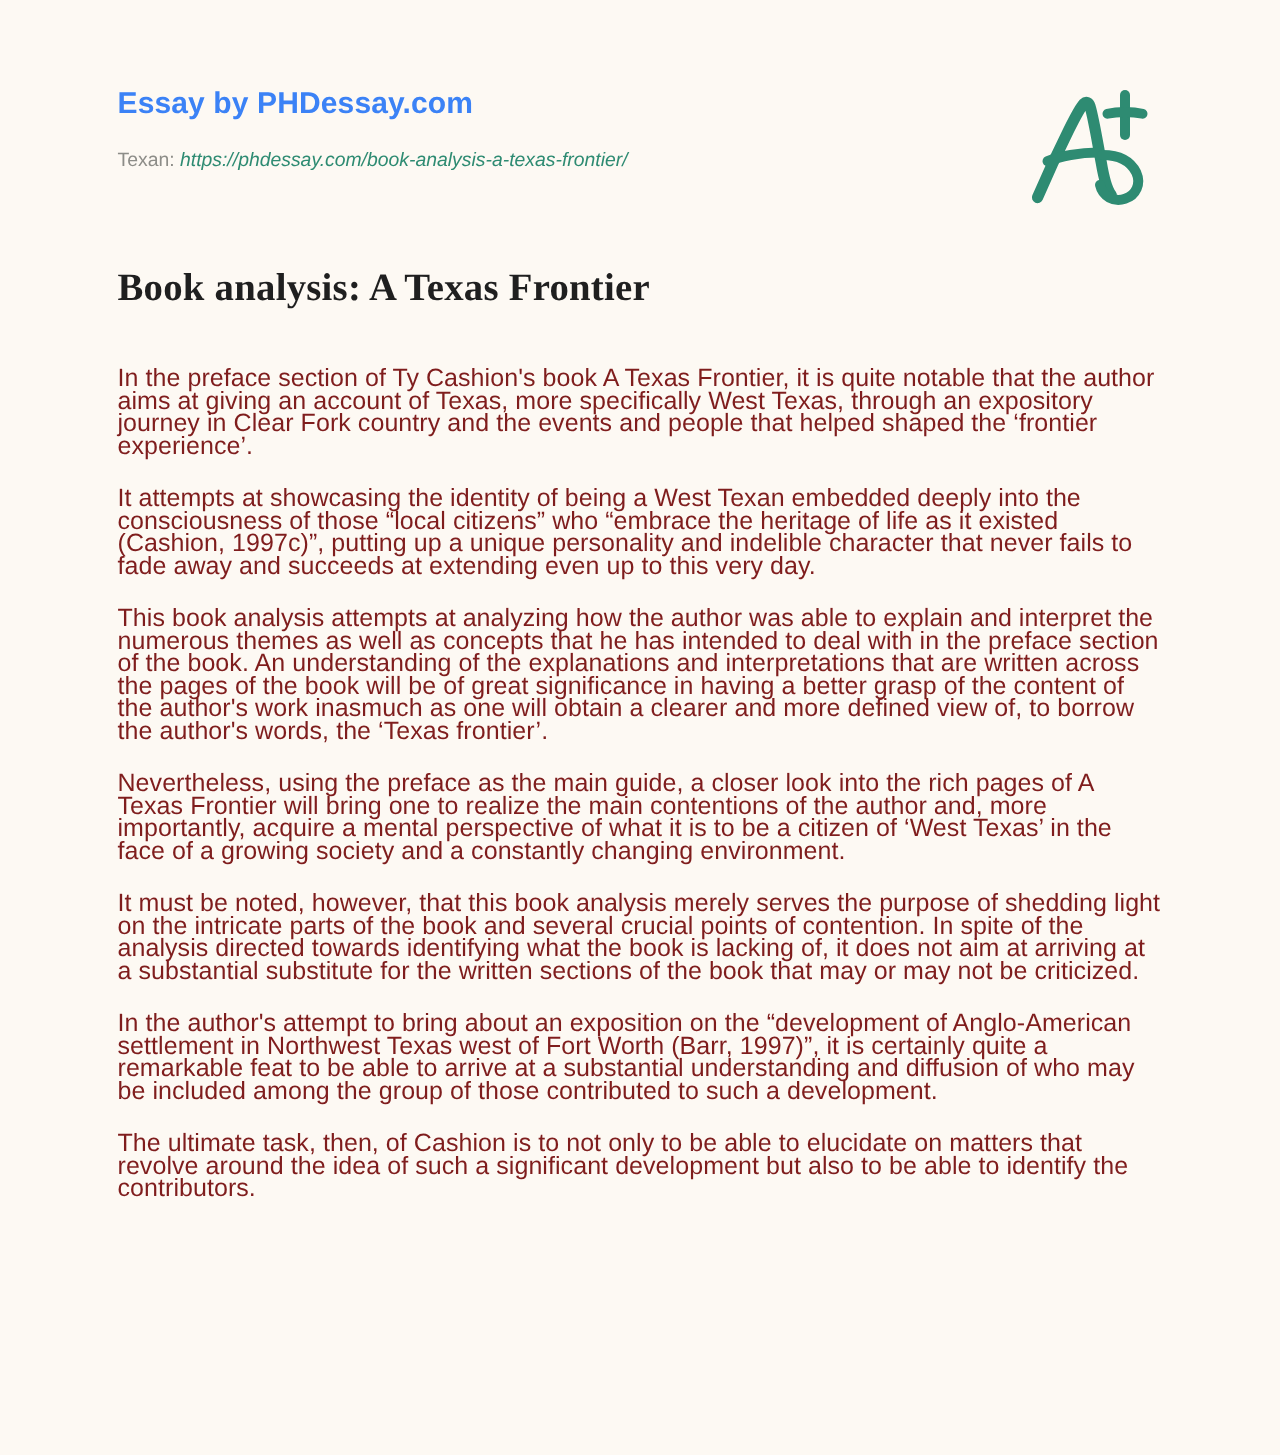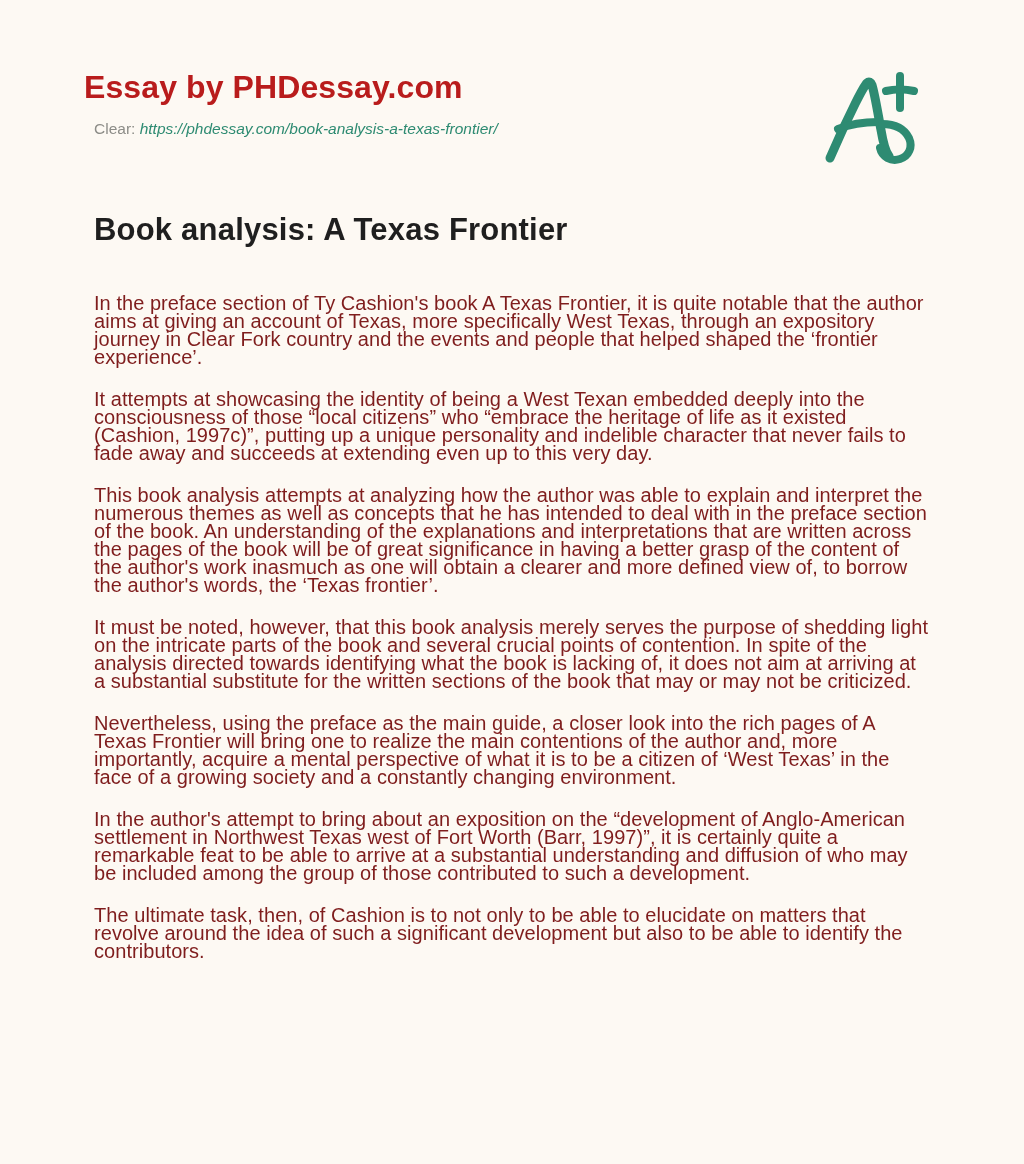--- a/index.html
+++ b/index.html
@@ -26,26 +26,26 @@
   .header {
     position: absolute;
     left: 0;
     top: 0;
     width: 1024px;
     height: 190px;
   }
 
   .brand-line {
     position: absolute;
-    left: 84px;
+    left: 94px;
     top: 69px;
-    font-size: 32px;
+    font-size: 24px;
     font-weight: bold;
     letter-spacing: 0.1px;
-    color: #b91c1c;
+    color: #3b82f6;
     white-space: nowrap;
   }
 
   .source-line {
     position: absolute;
     left: 94px;
     top: 120px;
     font-size: 15.5px;
     white-space: nowrap;
   }
@@ -79,20 +79,21 @@
     width: 840px;
   }
 
   .doc-title {
     margin: 0;
     font-size: 31px;
     font-weight: bold;
     line-height: 40px;
     letter-spacing: 0.2px;
     color: #1f1f1f;
+    font-family: Liberation Serif, serif;
   }
 
   .body-copy {
     margin-top: 44px;
     width: 838px;
   }
 
   .body-copy p {
     margin: 0 0 24px 0;
     font-size: 20px;
@@ -115,21 +116,21 @@
 </head>
 <body>
 
 <div class="page">
 
   <div class="header">
 
     <div class="brand-line">Essay by PHDessay.com</div>
 
     <div class="source-line">
-      <span class="source-label">Clear:</span>
+      <span class="source-label">Texan:</span>
       <a class="source-url" href="#">https://phdessay.com/book-analysis-a-texas-frontier/</a>
     </div>
 
     <div class="logo">
       <svg viewBox="0 0 120 108" xmlns="http://www.w3.org/2000/svg" fill="none" stroke="#2e8b72" stroke-linecap="round" stroke-linejoin="round">
         <path d="M18 96 C24 82 34 60 43 42 C48 32 52 24 55 21 C57 19 59 20 60 23 C63 33 66 52 69 68 C71 80 73 89 77 94" stroke-width="9"></path>
         <path d="M26 67 C36 63 52 60 66 60" stroke-width="8"></path>
         <path d="M70 62 C82 62 92 66 97 76 C101 85 97 94 88 97 C79 100 70 95 68 86" stroke-width="8"></path>
         <path d="M88 14 L88 46" stroke-width="8"></path>
         <path d="M74 29 C82 27 94 27 102 29" stroke-width="8"></path>
@@ -139,22 +140,22 @@
   </div>
 
   <div class="article">
 
     <h1 class="doc-title">Book analysis: A Texas Frontier</h1>
 
     <div class="body-copy">
       <p>In the preface section of Ty Cashion's book A Texas Frontier, it is quite notable that the author aims at giving an account of Texas, more specifically West Texas, through an expository journey in Clear Fork country and the events and people that helped shaped the ‘frontier experience’.</p>
       <p>It attempts at showcasing the identity of being a West Texan embedded deeply into the consciousness of those “local citizens” who “embrace the heritage of life as it existed (Cashion, 1997c)”, putting up a unique personality and indelible character that never fails to fade away and succeeds at extending even up to this very day.</p>
       <p>This book analysis attempts at analyzing how the author was able to explain and interpret the numerous themes as well as concepts that he has intended to deal with in the preface section of the book. An understanding of the explanations and interpretations that are written across the pages of the book will be of great significance in having a better grasp of the content of the author's work inasmuch as one will obtain a clearer and more defined view of, to borrow the author's words, the ‘Texas frontier’.</p>
+      <p>Nevertheless, using the preface as the main guide, a closer look into the rich pages of A Texas Frontier will bring one to realize the main contentions of the author and, more importantly, acquire a mental perspective of what it is to be a citizen of ‘West Texas’ in the face of a growing society and a constantly changing environment.</p>
       <p>It must be noted, however, that this book analysis merely serves the purpose of shedding light on the intricate parts of the book and several crucial points of contention. In spite of the analysis directed towards identifying what the book is lacking of, it does not aim at arriving at a substantial substitute for the written sections of the book that may or may not be criticized.</p>
-      <p>Nevertheless, using the preface as the main guide, a closer look into the rich pages of A Texas Frontier will bring one to realize the main contentions of the author and, more importantly, acquire a mental perspective of what it is to be a citizen of ‘West Texas’ in the face of a growing society and a constantly changing environment.</p>
       <p>In the author's attempt to bring about an exposition on the “development of Anglo-American settlement in Northwest Texas west of Fort Worth (Barr, 1997)”, it is certainly quite a remarkable feat to be able to arrive at a substantial understanding and diffusion of who may be included among the group of those contributed to such a development.</p>
       <p>The ultimate task, then, of Cashion is to not only to be able to elucidate on matters that revolve around the idea of such a significant development but also to be able to identify the contributors.</p>
 
     </div>
 
   </div>
 
 </div>
 
 </body></html>

